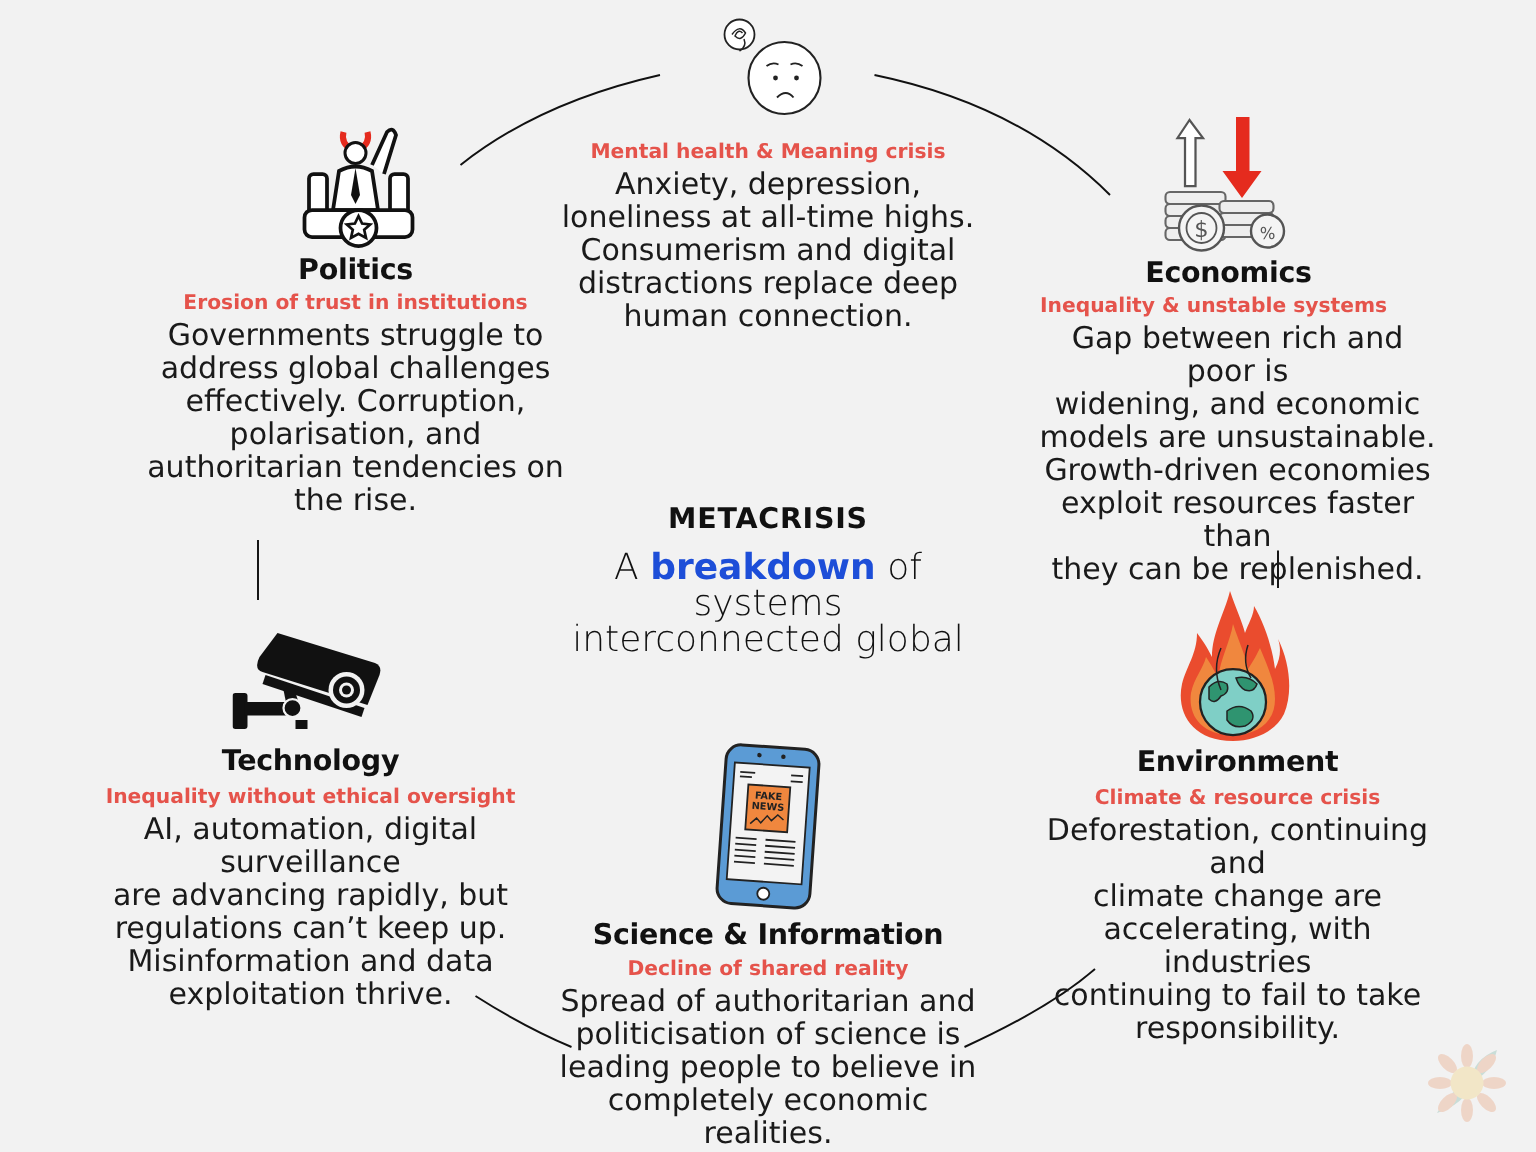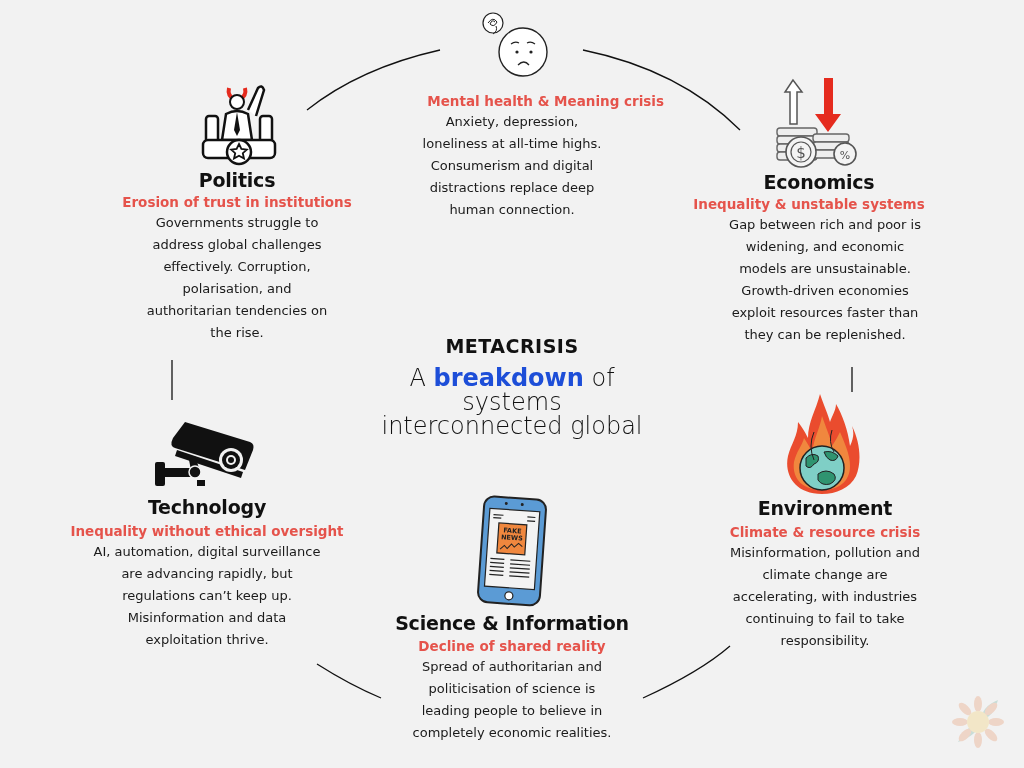--- a/index.html
+++ b/index.html
@@ -2,21 +2,21 @@
 <html><head>
 <meta charset="utf-8">
 <style>
   html, body { margin:0; padding:0; }
   body { width:1024px; height:768px; background:#f2f2f2; position:relative; overflow:hidden;
          font-family:"DejaVu Sans", sans-serif; color:#111; }
   .abs { position:absolute; }
   .block { position:absolute; text-align:center; }
   .title { font-weight:bold; font-size:19px; color:#111; line-height:24px; letter-spacing:-0.2px; }
   .sub { font-weight:bold; font-size:13.5px; color:#e5534b; line-height:20px; }
-  .body { font-size:13px; color:#1a1a1a; line-height:22px; }
+  .body { font-size:20px; color:#1a1a1a; line-height:22px; }
   .center-title { font-weight:bold; font-size:19px; letter-spacing:0.5px; line-height:32px; }
   .center-line { font-size:24px; line-height:24px; font-family:"DejaVu Sans", sans-serif; font-weight:300; }
   .accent { color:#1d4ed8; font-weight:bold; }
   svg { display:block; }
 </style>
 </head>
 <body>
 
 <svg class="abs" style="left:0;top:0" width="1024" height="768">
   <path d="M307,110 Q360,68 440,50" stroke="#111" stroke-width="1.3" fill="none"></path>
@@ -31,21 +31,21 @@
   <circle cx="17" cy="15" r="10" fill="#fff" stroke="#222" stroke-width="1.2"></circle>
   <path d="M12,15 q5,-7 9,-1 q-3,6 -7,2 q2,-5 5,-2 M20,18 q2,5 -3,8" stroke="#222" stroke-width="1" fill="none"></path>
   <circle cx="47" cy="44" r="24" fill="#fff" stroke="#222" stroke-width="1.4"></circle>
   <path d="M35,36 q4,-3 8,-1 M51,35 q4,-2 8,1" stroke="#222" stroke-width="1.2" fill="none"></path>
   <circle cx="41" cy="44" r="1.6" fill="#222"></circle>
     <circle cx="55" cy="44" r="1.6" fill="#222"></circle>
   <path d="M42,57 q6,-6 11,0" stroke="#222" stroke-width="1.3" fill="none"></path>
 </svg>
 
 <div class="block" style="left:360px;top:88px;width:304px;">
-  <div class="sub" style="margin-top:3px;text-align:right;">Mental health &amp; Meaning crisis</div>
+  <div class="sub" style="margin-top:3px;">Mental health &amp; Meaning crisis</div>
   <div class="body">
     <div>Anxiety, depression,</div>
     <div>loneliness at all-time highs.</div>
     <div>Consumerism and digital</div>
     <div>distractions replace deep</div>
     <div>human connection.</div>
   </div>
 </div>
 
 <svg class="abs" style="left:200px;top:80px" width="80" height="86" viewBox="0 0 80 86">
@@ -148,21 +148,21 @@
   <path d="M22,66 q6,-6 12,-2 q2,6 -4,8 q-4,6 -8,2 z" fill="#2f9470" stroke="#222" stroke-width="1"></path>
   <path d="M40,60 q8,-2 14,4 q-2,6 -8,4 q-4,-2 -6,-8z" fill="#2f9470" stroke="#222" stroke-width="1"></path>
   <path d="M34,82 q8,-6 16,0 q4,6 -4,10 q-8,2 -12,-4z" fill="#2f9470" stroke="#222" stroke-width="1"></path>
   <path d="M30,40 q-6,14 0,28 M48,38 q-4,12 2,22" stroke="#222" stroke-width="1" fill="none"></path>
 </svg>
 
 <div class="block" style="left:690px;top:496px;width:270px;">
   <div class="title">Environment</div>
   <div class="sub" style="margin-top:2px;">Climate &amp; resource crisis</div>
   <div class="body">
-    <div>Misinformation, pollution and</div>
+    <div>Deforestation, continuing and</div>
     <div>climate change are</div>
     <div>accelerating, with industries</div>
     <div>continuing to fail to take</div>
     <div>responsibility.</div>
   </div>
 </div>
 
 <svg class="abs" style="left:475px;top:494px" width="76" height="114" viewBox="0 0 76 114">
   <g transform="rotate(4 38 57)">
     <rect x="6" y="4" width="62" height="106" rx="10" fill="#5b9bd5" stroke="#222" stroke-width="2"></rect>

